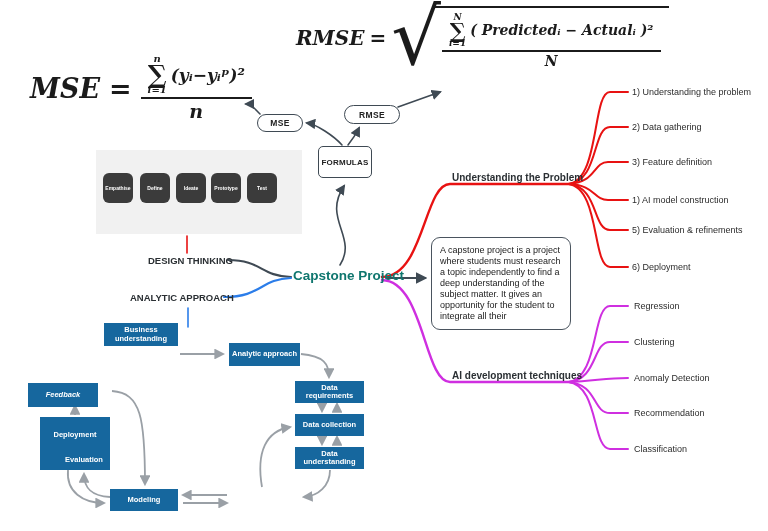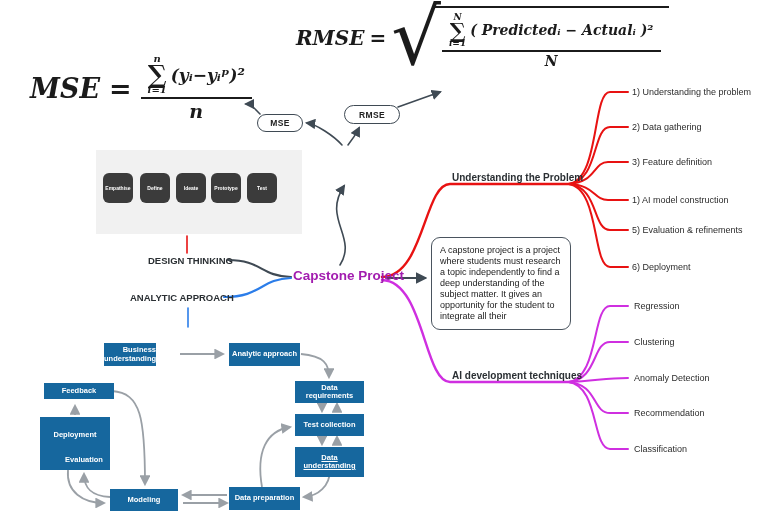--- a/index.html
+++ b/index.html
@@ -43,21 +43,21 @@
   
   #dt-panel { position:absolute; left:96px; top:150px; width:206px; height:84px; background:#f1f1f1; }
   .dt-step { position:absolute; top:173px; width:30px; height:30px; background:#3b3b3b;
              border-radius:6px; color:#fff; font-size:5px; font-weight:bold;
              display:flex; align-items:center; justify-content:center; text-align:center; }
 
   
   .map-label { position:absolute; font-weight:bold; color:#2a2f33; white-space:nowrap; }
   #design-thinking-node  { left:148px; top:255px; font-size:9.5px; }
   #analytic-approach-node{ left:130px; top:292px; font-size:9.5px; }
-  #capstone-node { left:293px; top:268px; font-size:13.5px; font-weight:800; color:#a21caf; }
+  #capstone-node { left:293px; top:268px; font-size:13.5px; font-weight:800; color:#0f766e; }
   #understanding-problem-node { left:452px; top:172px; font-size:10px; }
   #ai-techniques-node { left:452px; top:370px; font-size:10px; }
   .branch-label { position:absolute; font-size:9px; color:#2c2c2c; white-space:nowrap; }
 
   
   #capstone-description-box { position:absolute; left:431px; top:237px; width:140px;
         background:#fff; border:1.5px solid #4a545e; border-radius:9px;
         padding:7px 8px; font-size:9px; line-height:1.22; color:#222; font-weight:500; }
 
   
@@ -182,20 +182,23 @@
       </span>
     </span>
   </div>
 
   <div class="pill" id="mse-node">
       <span>MSE</span>
     </div>
   <div class="pill" id="rmse-node">
       <span>RMSE</span>
     </div>
+  <div id="formulas-node">
+      <span>FORMULAS</span>
+    </div>
 
   <div id="dt-panel"></div>
   <div class="dt-step" style="left:103px;">
       <span>Empathise</span>
     </div>
   <div class="dt-step" style="left:140px;">
       <span>Define</span>
     </div>
   <div class="dt-step" style="left:176px;">
       <span>Ideate</span>
@@ -221,24 +224,23 @@
   <div class="branch-label" style="left:632px; top:225px;">5) Evaluation &amp; refinements</div>
   <div class="branch-label" style="left:632px; top:262px;">6) Deployment</div>
 
   <div class="map-label" id="ai-techniques-node">AI development techniques</div>
   <div class="branch-label" style="left:634px; top:301px;">Regression</div>
   <div class="branch-label" style="left:634px; top:337px;">Clustering</div>
   <div class="branch-label" style="left:634px; top:373px;text-align:right;">Anomaly Detection</div>
   <div class="branch-label" style="left:634px; top:408px;">Recommendation</div>
   <div class="branch-label" style="left:634px; top:444px;">Classification</div>
 
-  <div class="fbox" style="left:104px; top:343px; width:52px; height:23px;text-align:right;">Business understanding</div>
+  <div class="fbox" style="left:104px; top:323px; width:74px; height:23px;">Business understanding</div>
   <div class="fbox" style="left:229px; top:343px; width:71px; height:23px;">Analytic approach</div>
-  <div class="fbox" style="left:44px; top:383px; width:70px; height:16px;">Feedback</div>
+  <div class="fbox" style="left:28px; top:383px; width:70px; height:24px;font-style:italic;">Feedback</div>
   <div class="fbox" style="left:40px; top:417px; width:70px; height:36px;">Deployment</div>
   <div class="fbox" style="left:40px; top:450px; width:70px; height:20px;padding-left:20px;">Evaluation</div>
   <div class="fbox" style="left:295px; top:381px; width:69px; height:22px;">Data requirements</div>
-  <div class="fbox" style="left:295px; top:414px; width:69px; height:22px;">Test collection</div>
-  <div class="fbox" style="left:295px; top:447px; width:69px; height:30px;text-decoration:underline;">Data understanding</div>
-  <div class="fbox" style="left:229px; top:487px; width:71px; height:23px;">Data preparation</div>
+  <div class="fbox" style="left:295px; top:414px; width:69px; height:22px;">Data collection</div>
+  <div class="fbox" style="left:295px; top:447px; width:69px; height:22px;">Data understanding</div>
   <div class="fbox" style="left:110px; top:489px; width:68px; height:22px;">Modeling</div>
 
 </div>
 
 </body></html>

